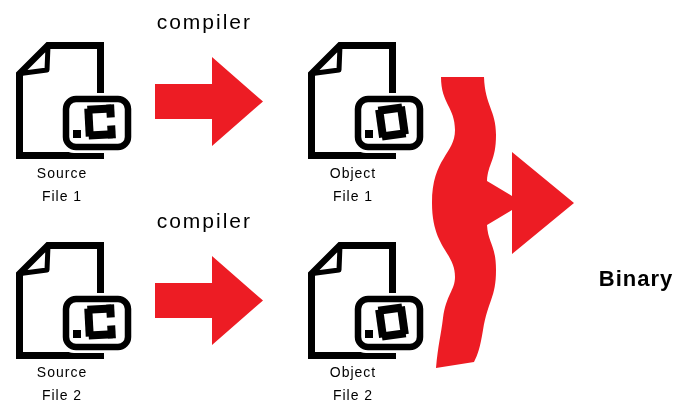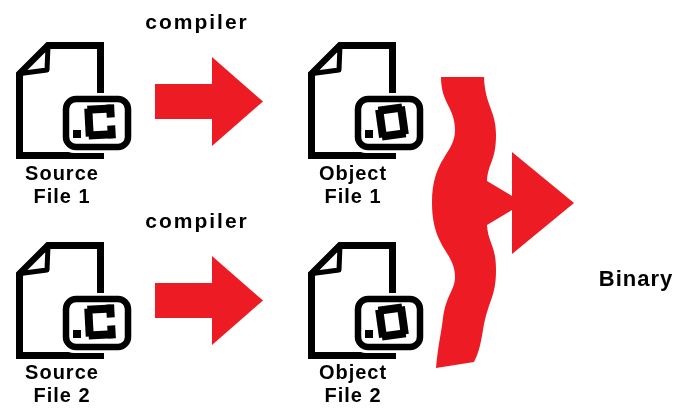--- a/index.html
+++ b/index.html
@@ -3,22 +3,22 @@
 <meta charset="utf-8">
 <style>
   html,body{margin:0;padding:0;background:#fff;}
   .canvas{
     position:relative;width:696px;height:418px;background:#fff;overflow:hidden;
     font-family:"Liberation Sans",sans-serif;
     --red:#ED1C24; --ink:#000000;
   }
   .abs{position:absolute;}
   .lbl{position:absolute;width:110px;text-align:center;color:var(--ink);white-space:nowrap;}
-  .stage{font-size:21px;font-weight:700;letter-spacing:2px;}
-  .file{font-size:20px;line-height:23px;font-weight:700;letter-spacing:1px;}
+  .stage{font-size:21px;font-weight:400;letter-spacing:2px;text-align:right;}
+  .file{font-size:14px;line-height:23px;font-weight:400;letter-spacing:1px;}
   .binary-lbl{font-size:22px;font-weight:700;letter-spacing:1px;}
   svg{display:block;}
   .red{fill:var(--red);}
 </style>
 </head>
 <body>
 
 <div class="canvas" style="--red: #ED1C24; --ink: #000000; background: rgb(255, 255, 255);">
 
   <div class="lbl stage" style="left:142px;top:10px">compiler</div>

